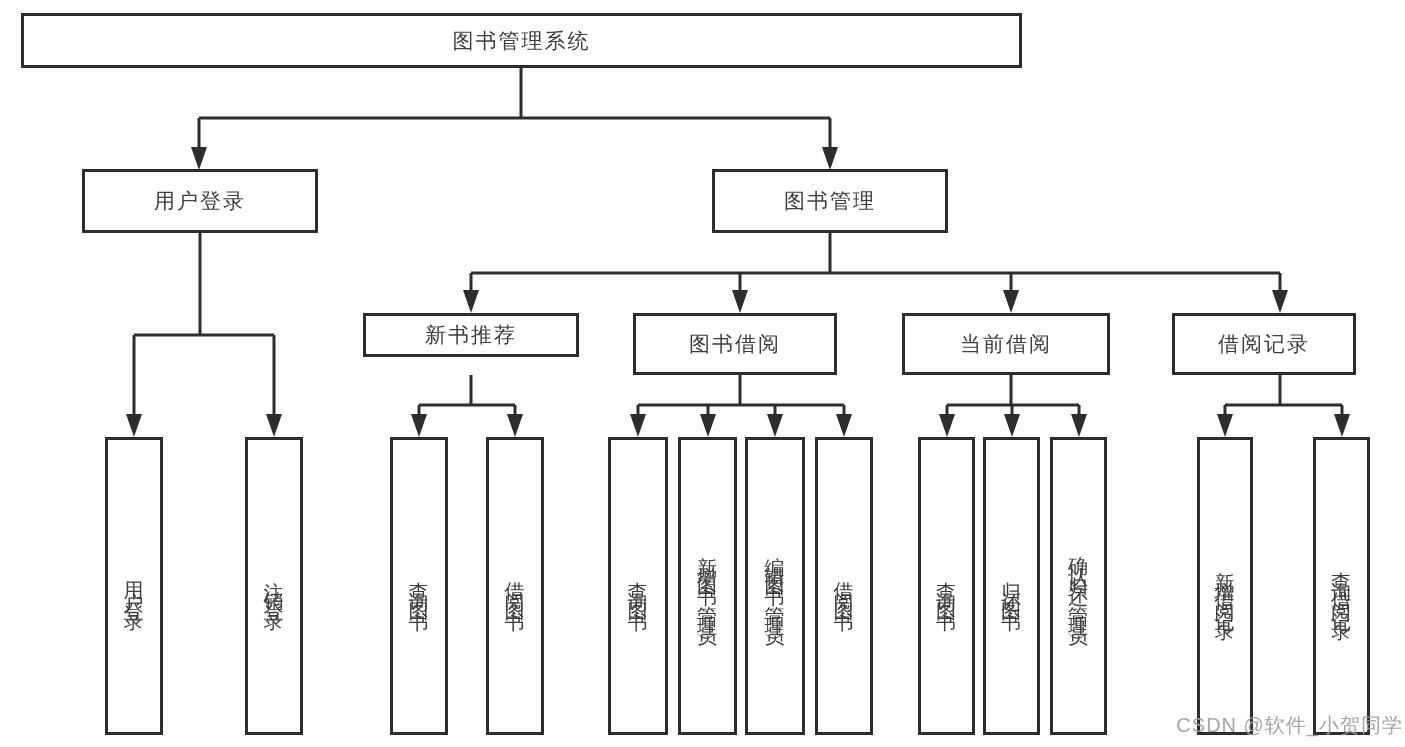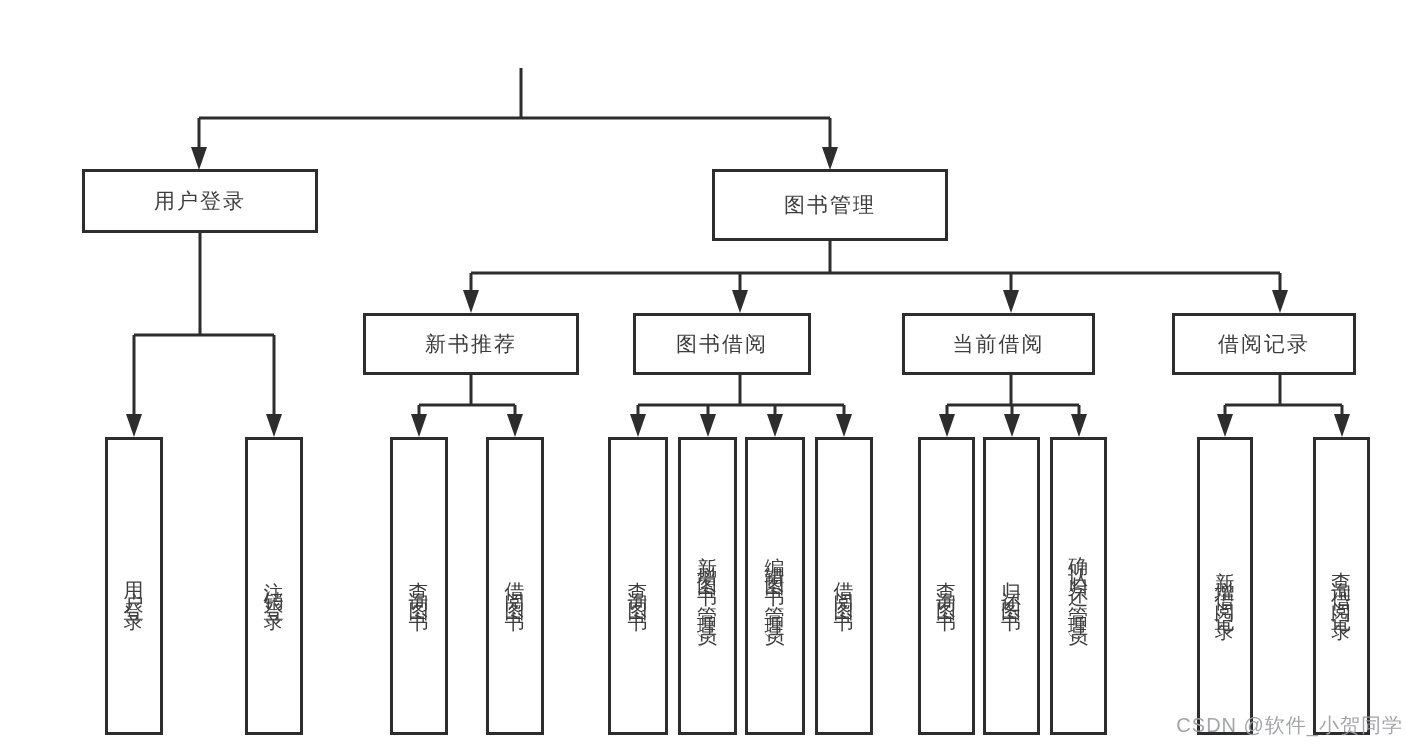--- a/index.html
+++ b/index.html
@@ -127,27 +127,28 @@
     <g>
       <line x1="1280" y1="375" x2="1280" y2="405"></line>
       <line x1="1225" y1="405" x2="1342" y2="405"></line>
       <line x1="1225" y1="405" x2="1225" y2="416"></line>
       <polygon points="1225,437 1217,414 1233,414"></polygon>
       <line x1="1342" y1="405" x2="1342" y2="416"></line>
       <polygon points="1342,437 1334,414 1350,414"></polygon>
     </g>
   </svg>
 
+  <div class="box h-box" style="left:21px;top:13px;width:1001px;height:55px">图书管理系统</div>
 
   <div class="box h-box" style="left:82px;top:169px;width:236px;height:64px">用户登录</div>
-  <div class="box h-box" style="left:712px;top:169px;width:236px;height:72px">图书管理</div>
+  <div class="box h-box" style="left:712px;top:169px;width:236px;height:64px">图书管理</div>
 
-  <div class="box h-box" style="left:363px;top:313px;width:216px;height:62px">新书推荐</div>
-  <div class="box h-box" style="left:633px;top:313px;width:178px;height:62px">图书借阅</div>
-  <div class="box h-box" style="left:902px;top:313px;width:193px;height:62px">当前借阅</div>
+  <div class="box h-box" style="left:363px;top:313px;width:216px;height:44px">新书推荐</div>
+  <div class="box h-box" style="left:633px;top:313px;width:204px;height:62px">图书借阅</div>
+  <div class="box h-box" style="left:902px;top:313px;width:208px;height:62px">当前借阅</div>
   <div class="box h-box" style="left:1172px;top:313px;width:184px;height:62px">借阅记录</div>
 
   <div class="box v-box" style="left:105px;top:437px;width:58px;height:298px">用户登录</div>
   <div class="box v-box" style="left:245px;top:437px;width:58px;height:298px">注销登录</div>
 
   <div class="box v-box" style="left:390px;top:437px;width:58px;height:298px">查询图书</div>
   <div class="box v-box" style="left:486px;top:437px;width:58px;height:298px">借阅图书</div>
 
   <div class="box v-box" style="left:608px;top:437px;width:60px;height:298px">查询图书</div>
   <div class="box v-box" style="left:678px;top:437px;width:59px;height:298px">新增图书（管理员）</div>

